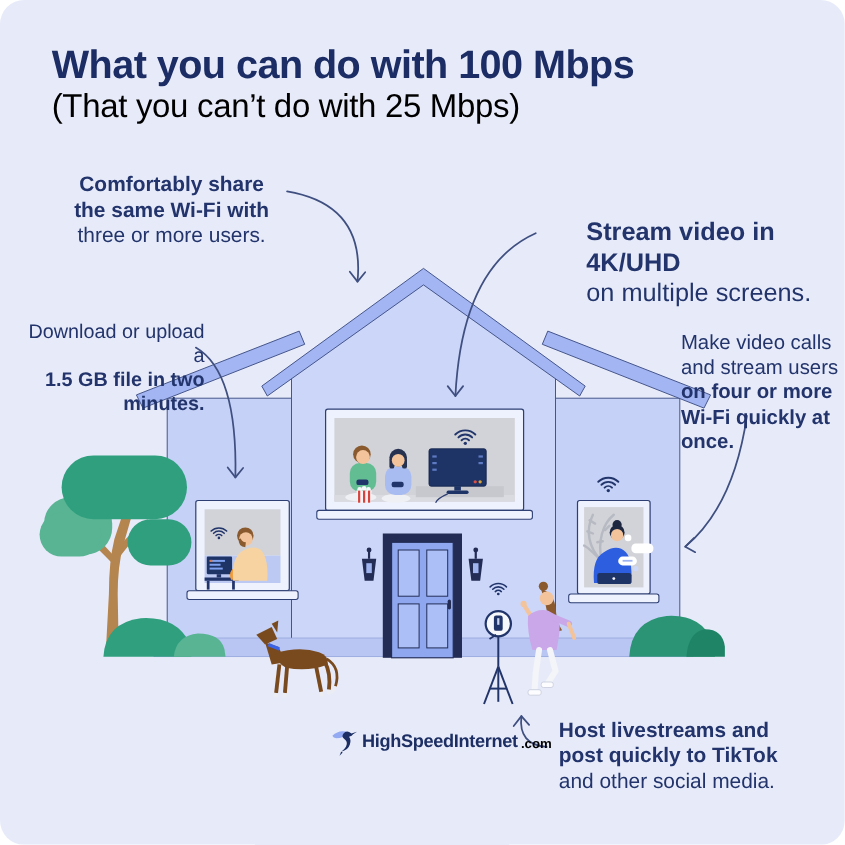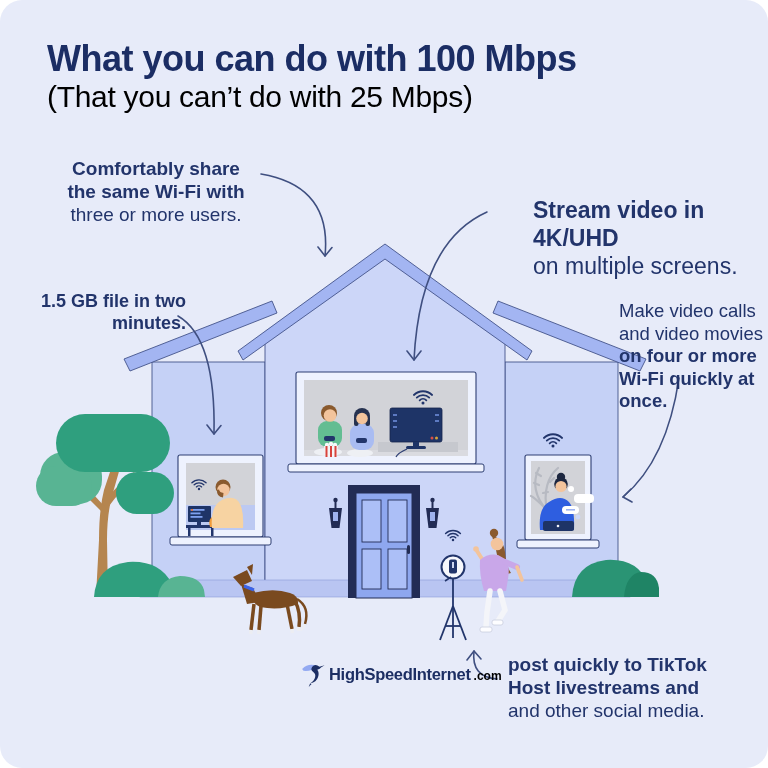--- a/index.html
+++ b/index.html
@@ -280,34 +280,35 @@
     <div>three or more users.</div>
   </div>
 
   <div class="callout co-stream">
     <div class="b">Stream video in 4K/UHD</div>
     <div>on multiple screens.</div>
   </div>
 
   <div class="callout co-calls">
     <div>Make video calls</div>
-    <div>and video movies</div>
+    <div>and stream users</div>
     <div class="b">on four or more</div>
     <div class="b">Wi-Fi quickly at</div>
     <div class="b">once.</div>
   </div>
 
   <div class="callout co-download">
+    <div>Download or upload a</div>
     <div class="b">1.5 GB file in two</div>
     <div class="b">minutes.</div>
   </div>
 
   <div class="callout co-live">
+    <div class="b">Host livestreams and</div>
     <div class="b">post quickly to TikTok</div>
-    <div class="b">Host livestreams and</div>
     <div>and other social media.</div>
   </div>
 
   <div class="logo">
     <svg width="26" height="28" viewBox="0 0 36 38">
       <path d="M3 12 Q12 3 24 8 Q17 15 8 15 Q4 15 3 12 Z" fill="#93a9f2"></path>
       <path d="M34 7 L27 9 Q21 4 17 9 Q14 13 18 16 Q22 19 21 23 Q20 28 14 32 Q23 30 25 23 Q27 17 24 13 Q28 12 29 10 Z" fill="#1c2e63"></path>
       <path d="M14 32 L12 37 L16 33 Z" fill="#1c2e63"></path>
     </svg>
     <span class="brand">HighSpeedInternet</span>

